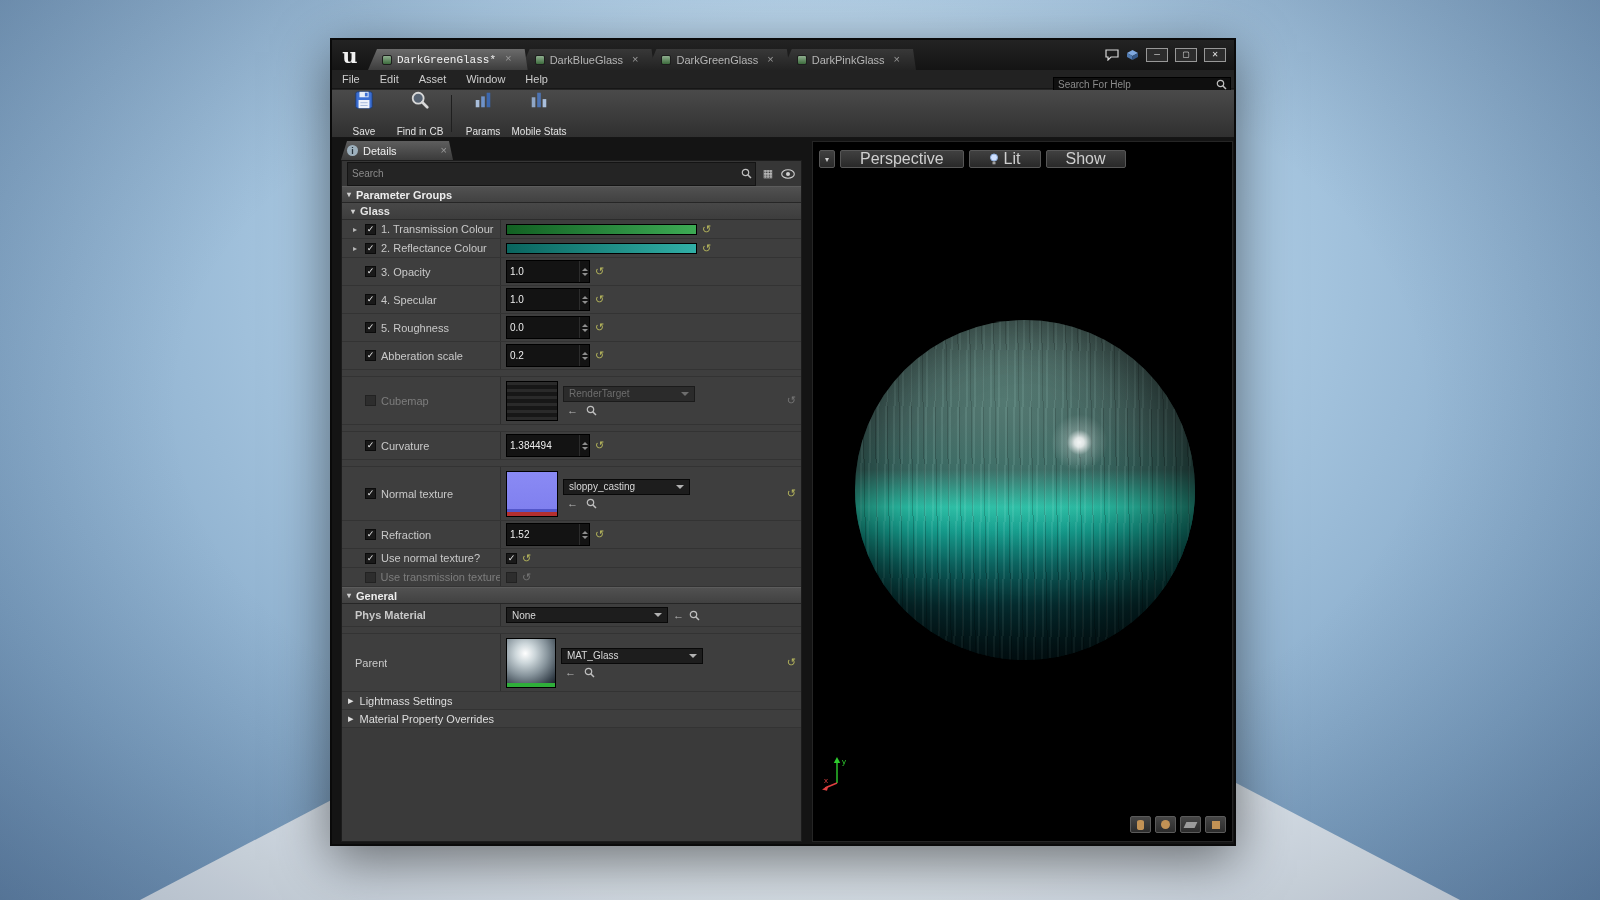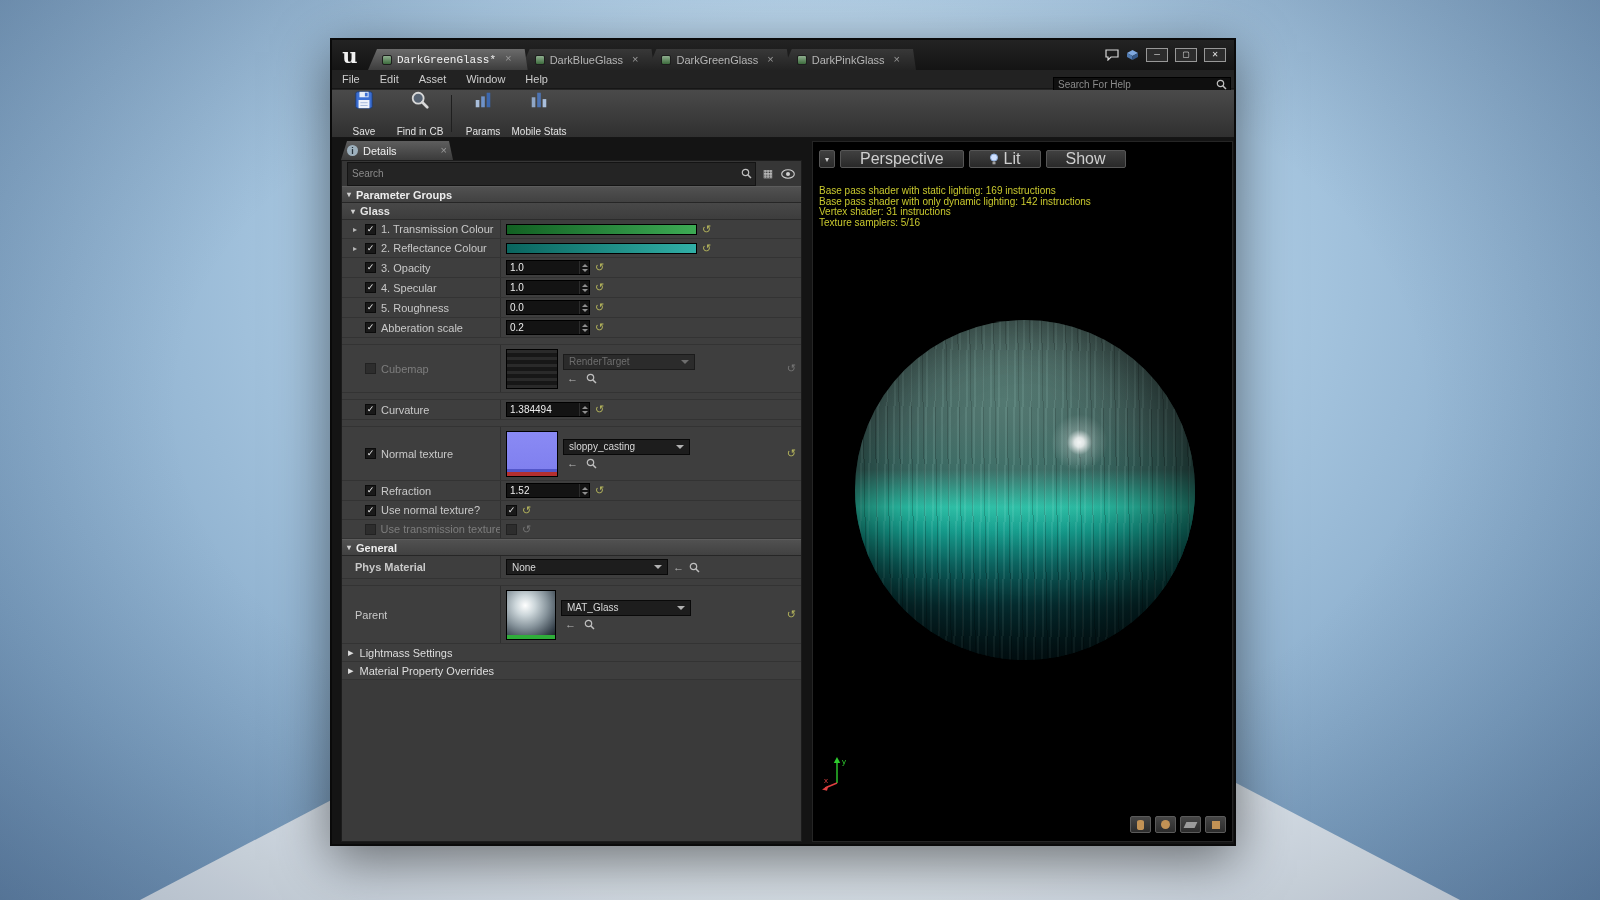--- a/index.html
+++ b/index.html
@@ -96,21 +96,21 @@
         gap: 5px; padding: 2px 5px; }
   .plabel { white-space: nowrap; overflow: hidden; }
   .prow.disabled .plabel { color: #7d7d7d; }
   .prow.disabled .reset { color: #757575; }
 
   .cb { width: 11px; height: 11px; background: #191919; border: 1px solid #0b0b0b; flex: 0 0 auto;
         display: flex; align-items: center; justify-content: center; color: #eaeaea; font-size: 9px;
         line-height: 1; cursor: pointer; }
   .cb.disabled { background: #2d2d2d; border-color: #222; }
 
-  .numbox { width: 84px; height: 15px; background: #131313; border: 1px solid #000;
+  .numbox { width: 84px; height: 23px; background: #131313; border: 1px solid #000;
         display: flex; align-items: center; flex: 0 0 auto; }
   .numbox input { flex: 1; min-width: 0; background: transparent; border: 0; outline: none;
         color: #ededed; font-size: 10px; padding: 0 3px; font-family: "Liberation Sans", sans-serif; }
   .spin { width: 10px; align-self: stretch; display: flex; flex-direction: column; align-items: center;
         justify-content: center; gap: 2px; border-left: 1px solid #2c2c2c; cursor: pointer; }
   .spin .up { width: 0; height: 0; border-left: 3px solid transparent; border-right: 3px solid transparent;
         border-bottom: 3px solid #8f8f8f; }
   .spin .dn { width: 0; height: 0; border-left: 3px solid transparent; border-right: 3px solid transparent;
         border-top: 3px solid #8f8f8f; }
 
@@ -551,21 +551,21 @@
 
       <div class="gap6"></div>
 
       <div class="prow" style="min-height:58px;">
         <div class="pl" style="padding-left:13px;">
           <span class="plabel">Parent</span>
         </div>
         <div class="pr">
           <div class="thumb thumb-parent"></div>
           <div class="texcol">
-            <div class="dd" style="width:130px">
+            <div class="dd" style="width:142px">
               <span>MAT_Glass</span>
               <span class="ddcaret"></span>
             </div>
             <div class="iconrow">
               <span class="backarrow">←</span>
               <svg width="11" height="11" viewBox="0 0 11 11">
                   <circle cx="4.5" cy="4.5" r="3.2" fill="none" stroke="#bfbfbf" stroke-width="1.2"></circle>
                   <line x1="7" y1="7" x2="10" y2="10" stroke="#bfbfbf" stroke-width="1.5"></line>
                 </svg>
             </div>
@@ -597,26 +597,20 @@
               <circle cx="5" cy="4.5" r="3.5" fill="#cfe0ff" stroke="#8fb0e0"></circle>
               <rect x="3.5" y="8.5" width="3" height="2.8" fill="#9f9f9f"></rect>
             </svg>
           <span>Lit</span>
         </div>
         <div class="vp-btn">
           <span>Show</span>
         </div>
       </div>
 
-      <div class="vp-stats">
-        <div>Base pass shader with static lighting: 169 instructions</div>
-        <div>Base pass shader with only dynamic lighting: 142 instructions</div>
-        <div>Vertex shader: 31 instructions</div>
-        <div>Texture samplers: 5/16</div>
-      </div>
 
       <div class="sphere"></div>
 
       <svg class="axis-gizmo" width="42" height="42" viewBox="0 0 42 42">
         <line x1="16" y1="32" x2="16" y2="11" stroke="#2ecc2e" stroke-width="1.4"></line>
         <polygon points="16,6 12.8,12 19.2,12" fill="#2ecc2e"></polygon>
         <line x1="16" y1="32" x2="4" y2="37" stroke="#e04040" stroke-width="1.4"></line>
         <polygon points="1,38.5 7.5,34.5 6,39.8" fill="#e04040"></polygon>
         <text x="21" y="13" fill="#2ecc2e" font-size="8">y</text>
         <text x="3" y="32" fill="#e04040" font-size="8">x</text>

